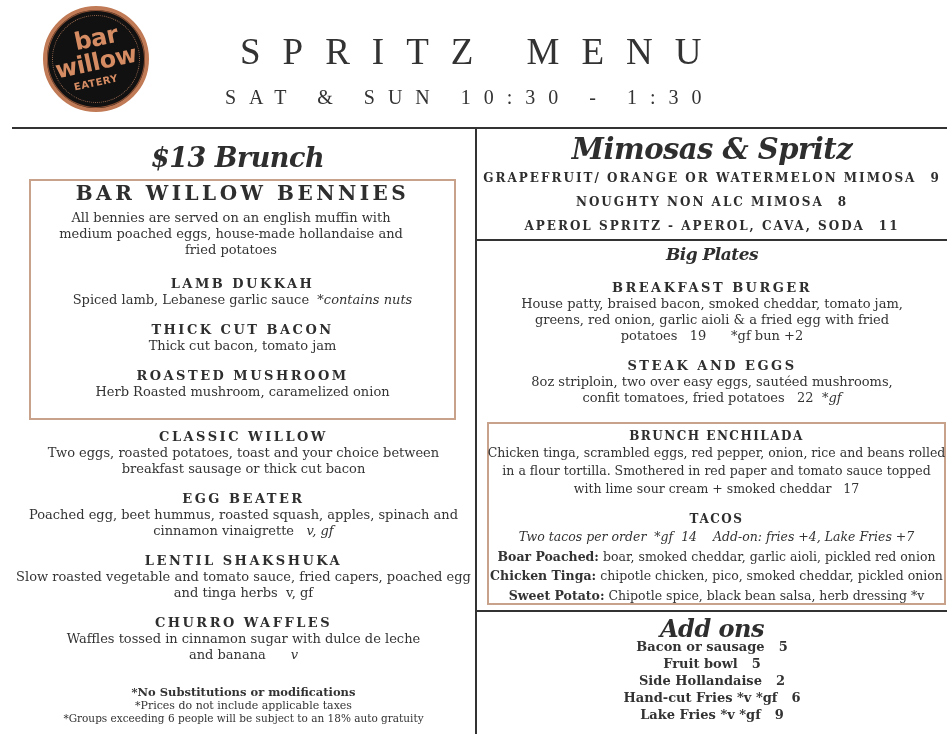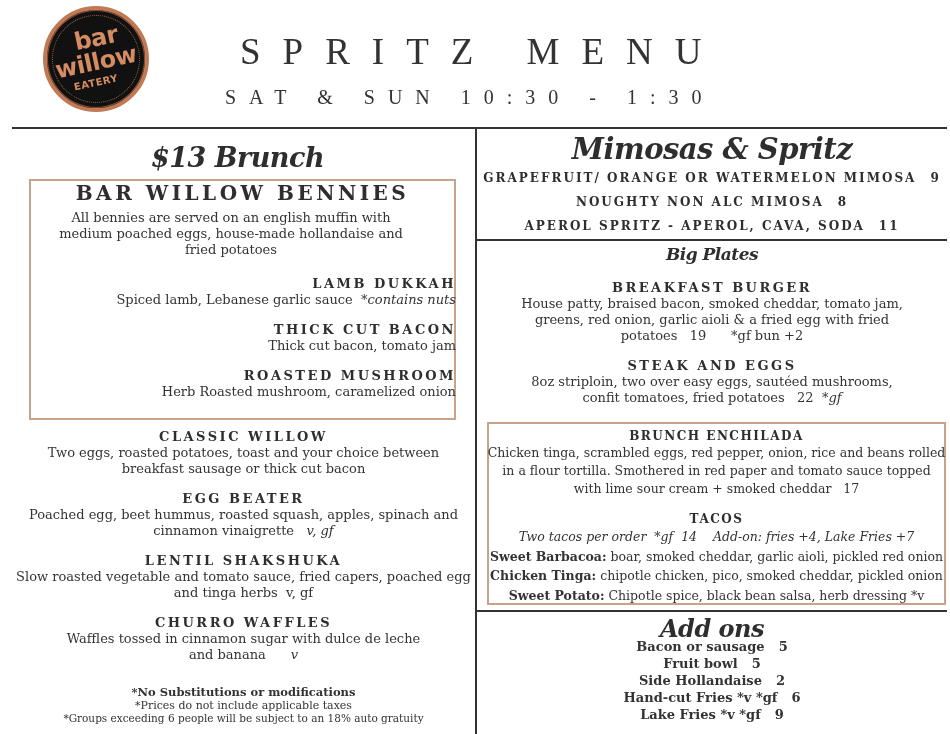--- a/index.html
+++ b/index.html
@@ -51,21 +51,21 @@
     .it { font-style: italic; }
     .item { margin-bottom: 14px; }
 
     
     #brunch-title { left: 0; width: 475px; top: 142px; font-size: 27px; }
     #bennies-box { left: 29px; top: 179px; width: 427px; height: 241px; }
     #bennies-title {
       left: 29px; width: 427px; top: 181px; font-size: 20px; letter-spacing: 3.5px; line-height: 24px;
     }
     #bennies-intro { left: 29px; width: 404px; top: 210px; }
-    #bennies-items { left: 29px; width: 427px; top: 276px; text-align: right; }
+    #bennies-items { left: 29px; width: 427px; top: 276px; }
     #left-items { left: 12px; width: 463px; top: 429px; }
     #notes { left: 12px; width: 463px; top: 686px; font-size: 11px; line-height: 13px; }
     #notes .bold { font-weight: bold; font-size: 11.5px; }
 
     
     #mimosa-title { left: 477px; width: 470px; top: 132px; font-size: 29px; font-style: italic; }
     #mimosa-list { left: 477px; width: 470px; top: 170px; }
     #mimosa-list .cap { font-size: 12px; letter-spacing: 2px; margin-bottom: 8px; }
     #big-title { left: 477px; width: 470px; top: 244px; font-size: 17px; }
     #big-items { left: 477px; width: 470px; top: 280px; }
@@ -185,21 +185,21 @@
   <div class="cap">BRUNCH ENCHILADA</div>
   <div class="desc">
     <span>Chicken tinga, scrambled eggs, red pepper, onion, rice and beans rolled in a flour tortilla. Smothered in red paper and tomato sauce topped with lime sour cream + smoked cheddar</span>&nbsp;&nbsp;&nbsp;<span>17</span>
   </div>
 </div>
 
 <div id="tacos" class="abs col">
   <div class="cap">TACOS</div>
   <div class="desc it" style="white-space:pre;">Two tacos per order  *gf  14    Add-on: fries +4, Lake Fries +7</div>
   <div class="desc">
-    <b>Sweet Barbacoa:</b> <span>boar, smoked cheddar, garlic aioli, pickled red onion</span>
+    <b>Boar Poached:</b> <span>boar, smoked cheddar, garlic aioli, pickled red onion</span>
   </div>
   <div class="desc">
     <b>Chicken Tinga:</b> <span>chipotle chicken, pico, smoked cheddar, pickled onion</span>
   </div>
   <div class="desc">
     <b>Sweet Potato:</b> <span>Chipotle spice, black bean salsa, herb dressing *v</span>
   </div>
 </div>
 
 <div id="addons-title" class="abs script">Add ons</div>

